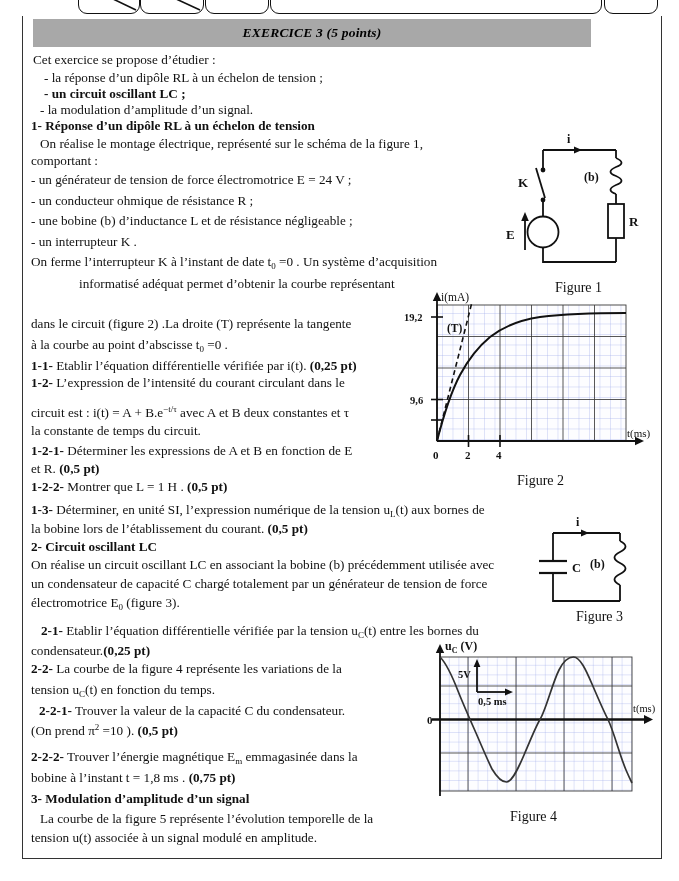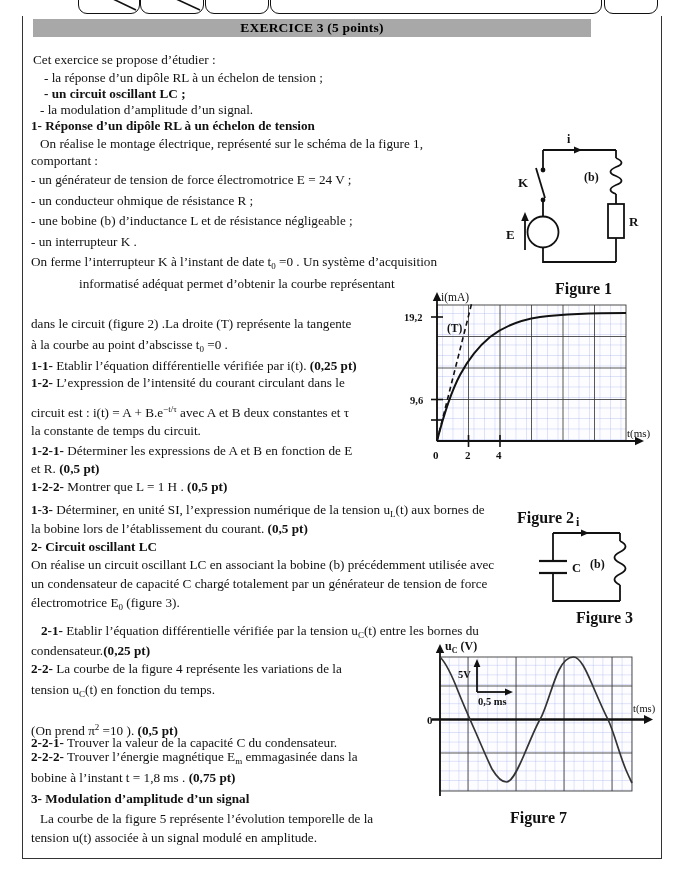--- a/index.html
+++ b/index.html
@@ -14,31 +14,31 @@
   .topstrip{position:absolute;left:0;top:0;width:679px;height:16px;overflow:hidden;}
   .rbox{position:absolute;border:1.6px solid #111;border-radius:9px;background:#fff;}
 
   
   .frame{position:absolute;left:22px;top:16px;width:638px;height:843px;
          border-left:1.4px solid #333;border-right:1.4px solid #333;}
   .frame-bottom{position:absolute;left:22px;top:858px;width:640px;height:0;
          border-top:1.4px solid #333;}
 
   
-  .band{position:absolute;left:33px;top:19px;width:558px;height:18px;
-        background:#a8a8a8;display:flex;align-items:center;justify-content:center;}
+  .band{position:absolute;left:33px;top:19px;width:558px;height:28px;
+        background:#a8a8a8;display:flex;align-items:center;justify-content:center;font-style:italic;}
   .band span{font-weight:bold;font-size:13.5px;letter-spacing:.2px;color:#000;}
   .ln{position:absolute;white-space:nowrap;font-size:13.2px;}
   b{font-weight:bold;}
   .sub{font-size:9px;vertical-align:-3px;}
   .sup{font-size:9px;vertical-align:5px;}
 
   
   .fig{position:absolute;}
-  .figcap{position:absolute;font-weight:bold;font-size:16px;}
+  .figcap{position:absolute;font-weight:normal;font-size:14px;}
 
   svg{display:block;overflow:visible;}
 </style>
 </head>
 <body>
 
 <div class="page">
 
   <div class="topstrip">
     <div class="rbox" style="left:78px;top:-16px;width:60px;height:28px;"></div>
@@ -123,21 +123,21 @@
   </div>
   <div class="ln" style="left:31px;top:643px;">
     <span>condensateur.</span><b>(0,25 pt)</b>
   </div>
   <div class="ln" style="left:31px;top:661px;">
     <b>2-2-</b><span> La courbe de la figure 4 représente les variations de la</span>
   </div>
   <div class="ln" style="left:31px;top:682px;">
     <span>tension  u</span><span class="sub">C</span><span>(t) en fonction du temps.</span>
   </div>
-  <div class="ln" style="left:31px;top:703px;margin-top:32px;">
+  <div class="ln" style="left:39px;top:703px;">
     <b>2-2-1-</b><span> Trouver la valeur de la capacité C du condensateur.</span>
   </div>
   <div class="ln" style="left:31px;top:722px;">
     <span>(On prend  π</span><span class="sup">2</span><span> =10 ). </span><b>(0,5 pt)</b>
   </div>
   <div class="ln" style="left:31px;top:749px;">
     <b>2-2-2-</b><span> Trouver l’énergie magnétique E</span><span class="sub">m</span><span>  emmagasinée dans la</span>
   </div>
   <div class="ln" style="left:31px;top:770px;">
     <span>bobine à l’instant t = 1,8 ms . </span><b>(0,75 pt)</b>
@@ -226,21 +226,21 @@
       <text x="41" y="9" font-family="'Liberation Serif',serif" font-size="11.5" fill="#111">i(mA)</text>
       <text x="227" y="145" font-family="'Liberation Serif',serif" font-size="11" fill="#111">t(ms)</text>
       <text x="47" y="40" font-family="'Liberation Serif',serif" font-size="11.5" font-weight="bold" fill="#111">(T)</text>
       <text x="4" y="29" font-family="'Liberation Serif',serif" font-size="10.5" font-weight="bold" fill="#111">19,2</text>
       <text x="10" y="112" font-family="'Liberation Serif',serif" font-size="10.5" font-weight="bold" fill="#111">9,6</text>
       <text x="33" y="167" font-family="'Liberation Serif',serif" font-size="11" font-weight="bold" fill="#111">0</text>
       <text x="65" y="167" font-family="'Liberation Serif',serif" font-size="11" font-weight="bold" fill="#111">2</text>
       <text x="96" y="167" font-family="'Liberation Serif',serif" font-size="11" font-weight="bold" fill="#111">4</text>
     </svg>
   </div>
-  <div class="figcap" style="left:517px;top:473px;margin-top:36px;">Figure 2</div>
+  <div class="figcap" style="left:517px;top:473px;">Figure 2</div>
 
   <div class="fig" style="left:528px;top:515px;">
     <svg width="125" height="96" viewBox="0 0 125 96">
 
       <polyline points="25,18 92,18" fill="none" stroke="#111" stroke-width="1.8"></polyline>
       <polyline points="25,18 25,46" fill="none" stroke="#111" stroke-width="1.8"></polyline>
       <polyline points="25,58 25,86 92,86" fill="none" stroke="#111" stroke-width="1.8"></polyline>
       <polyline points="92,18 92,26" fill="none" stroke="#111" stroke-width="1.8"></polyline>
       <polyline points="92,70 92,86" fill="none" stroke="#111" stroke-width="1.8"></polyline>
 
@@ -303,15 +303,15 @@
       <line x1="57" y1="56" x2="88" y2="56" stroke="#111" stroke-width="1.8"></line>
       <polygon points="93,56 85,52.6 85,59.4" fill="#111"></polygon>
 
       <text x="25" y="14" font-family="'Liberation Serif',serif" font-size="12" font-weight="bold" fill="#111">u<tspan font-size="8" dy="2.5">C</tspan><tspan font-size="12" dy="-2.5"> (V)</tspan></text>
       <text x="213" y="76" font-family="'Liberation Serif',serif" font-size="10.5" fill="#111">t(ms)</text>
       <text x="7" y="88" font-family="'Liberation Serif',serif" font-size="11" font-weight="bold" fill="#111">0</text>
       <text x="38" y="42" font-family="'Liberation Serif',serif" font-size="10.5" font-weight="bold" fill="#111">5V</text>
       <text x="58" y="69" font-family="'Liberation Serif',serif" font-size="10.5" font-weight="bold" fill="#111">0,5 ms</text>
     </svg>
   </div>
-  <div class="figcap" style="left:510px;top:809px;">Figure 7</div>
+  <div class="figcap" style="left:510px;top:809px;">Figure 4</div>
 
 </div>
 
 </body></html>

